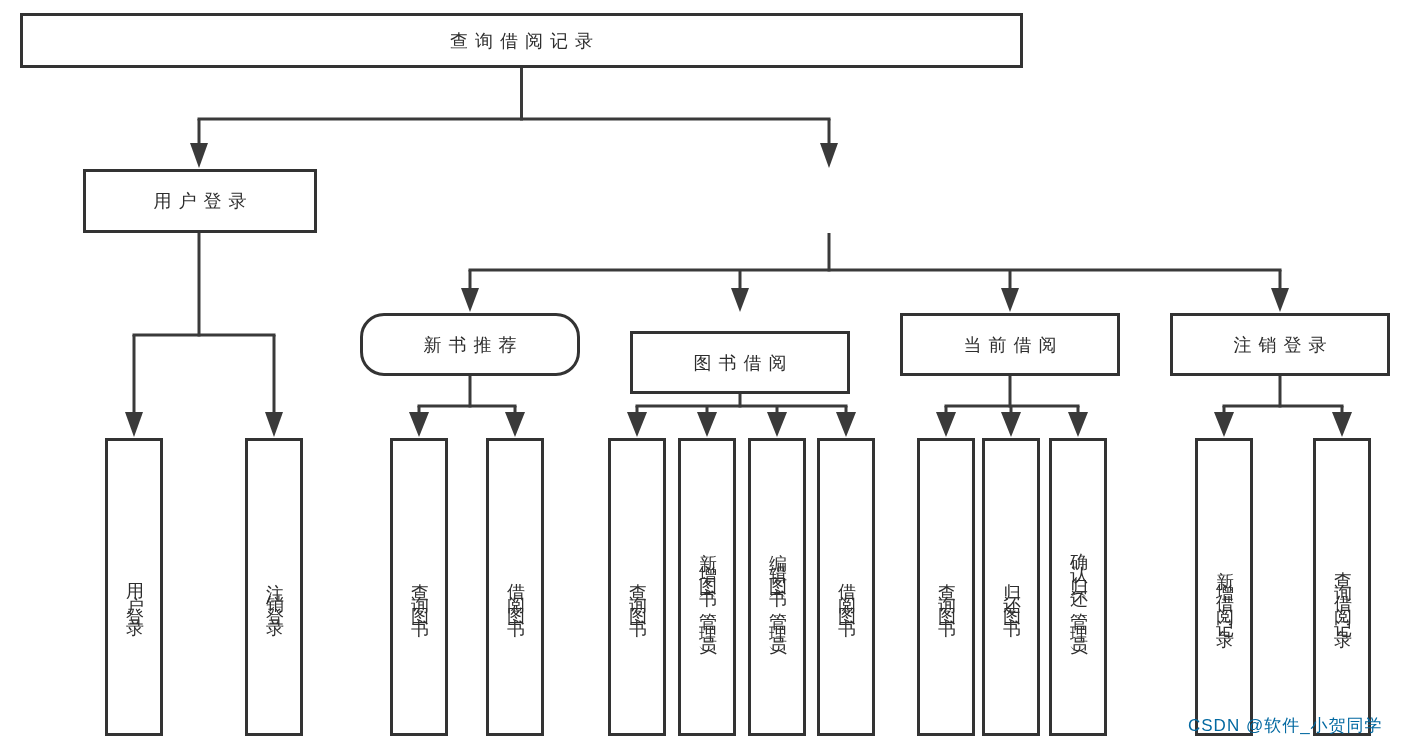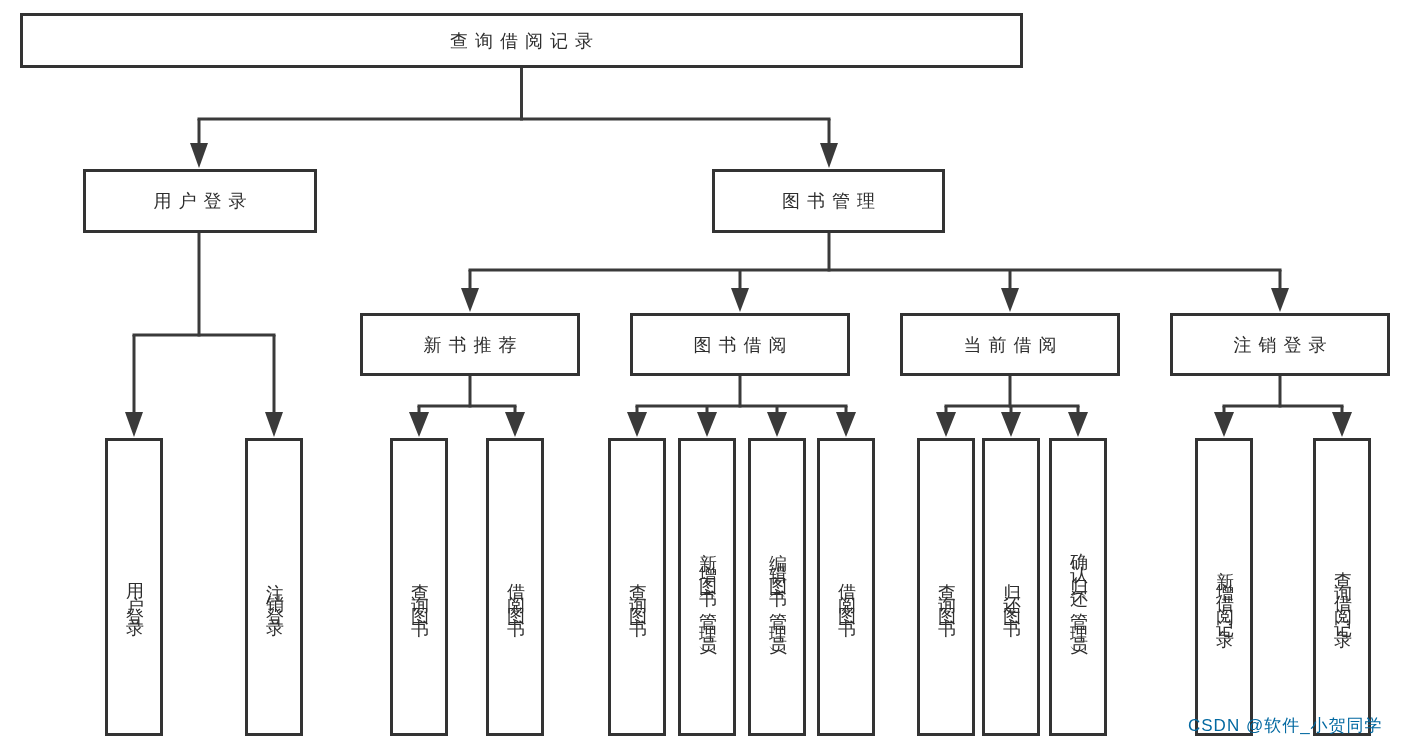--- a/index.html
+++ b/index.html
@@ -119,28 +119,25 @@
     <path class="arrow" d="M1332 412 L1352 412 L1342 437 Z"></path>
   </svg>
 
   <div class="node h-node" style="left:20px; top:13px; width:1003px; height:55px;">
     <span class="lbl">查询借阅记录</span>
   </div>
 
   <div class="node h-node" style="left:83px; top:169px; width:234px; height:64px;">
     <span class="lbl">用户登录</span>
   </div>
-  <div class="node h-node" style="left:712px; top:169px; width:233px; height:64px;">
-    <span class="lbl">图书管理</span>
-  </div>
 
-  <div class="node h-node" style="left:360px; top:313px; width:220px; height:63px;">
+  <div class="node h-node" style="left:360px; top:313px; width:220px; height:63px;border-radius:24px;">
     <span class="lbl">新书推荐</span>
   </div>
-  <div class="node h-node" style="left:630px; top:313px; width:220px; height:63px;">
+  <div class="node h-node" style="left:630px; top:331px; width:220px; height:63px;">
     <span class="lbl">图书借阅</span>
   </div>
   <div class="node h-node" style="left:900px; top:313px; width:220px; height:63px;align-items:center;">
     <span class="lbl">当前借阅</span>
   </div>
   <div class="node h-node" style="left:1170px; top:313px; width:220px; height:63px;">
     <span class="lbl">注销登录</span>
   </div>
 
   <div class="node v-node" style="left:105px; top:438px; width:58px; height:298px;">

